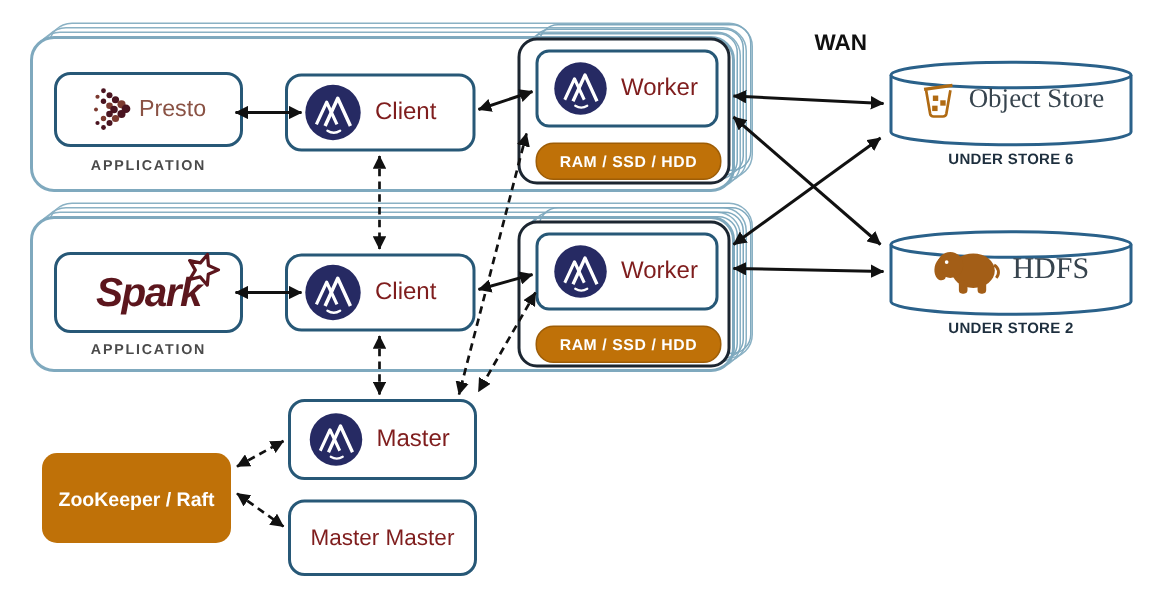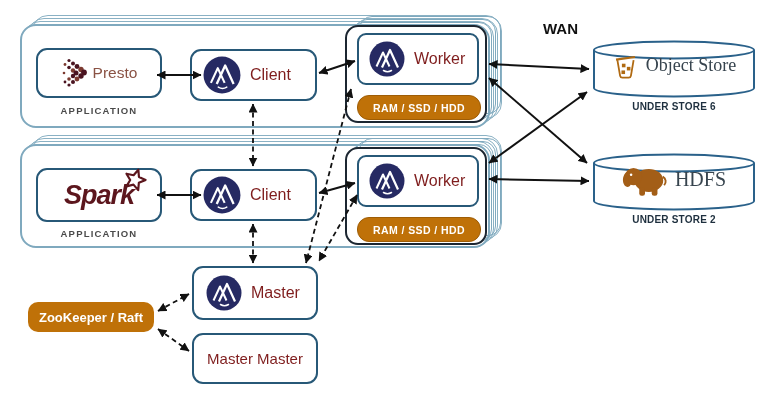--- a/index.html
+++ b/index.html
@@ -162,21 +162,21 @@
     <svg class="logo" width="36" height="36" viewBox="0 0 36 36">
         <use href="#alluxio-mark"></use>
       </svg>
     <span class="node-label">Master</span>
   </div>
 
   <div class="node" style="left:192px;top:333px;width:126px;height:51px;">
     <span class="node-label" style="font-size:15px;">Master Master</span>
   </div>
 
-  <div class="zk" style="left:28px;top:302px;width:126px;height:30px;">
+  <div class="zk" style="left:28px;top:302px;width:126px;height:60px;">
     <span>ZooKeeper / Raft</span>
   </div>
 
   <div class="wan" style="left:512px;top:20px;width:66px;">WAN</div>
 
   <div class="store" style="left:592px;top:40px;width:164px;height:56px;">
     <svg width="164" height="58" viewBox="0 0 164 58">
       <path d="M2 10 L2 48 A80 8.5 0 0 0 162 48 L162 10" fill="#fff" stroke="#2A618A" stroke-width="2"></path>
       <ellipse cx="82" cy="10" rx="80" ry="8.5" fill="#fff" stroke="#2A618A" stroke-width="2"></ellipse>
     </svg>

